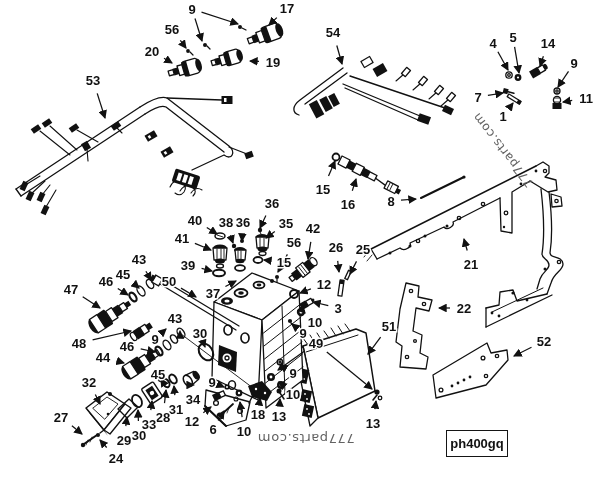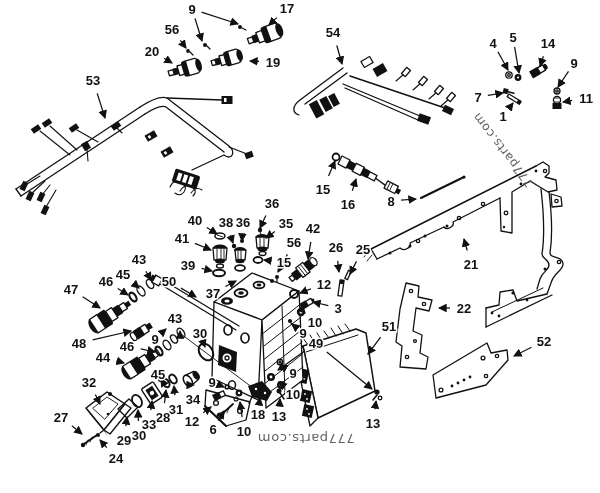--- a/index.html
+++ b/index.html
@@ -631,14 +631,15 @@
         <text x="316" y="347.5" text-anchor="middle" class="part-num">49</text>
         <text x="324" y="288.5" text-anchor="middle" class="part-num">12</text>
         <text x="338" y="312.5" text-anchor="middle" class="part-num">3</text>
         <text x="315" y="326.5" text-anchor="middle" class="part-num">10</text>
         <text x="303" y="337.5" text-anchor="middle" class="part-num">9</text>
       </g>
 </svg>
 
 <div class="watermark" id="wm-top">777parts.com</div>
 <div class="watermark" id="wm-bottom">777parts.com</div>
+<div class="code-badge">ph400gq</div>
 
 </div>
 
 </body></html>

